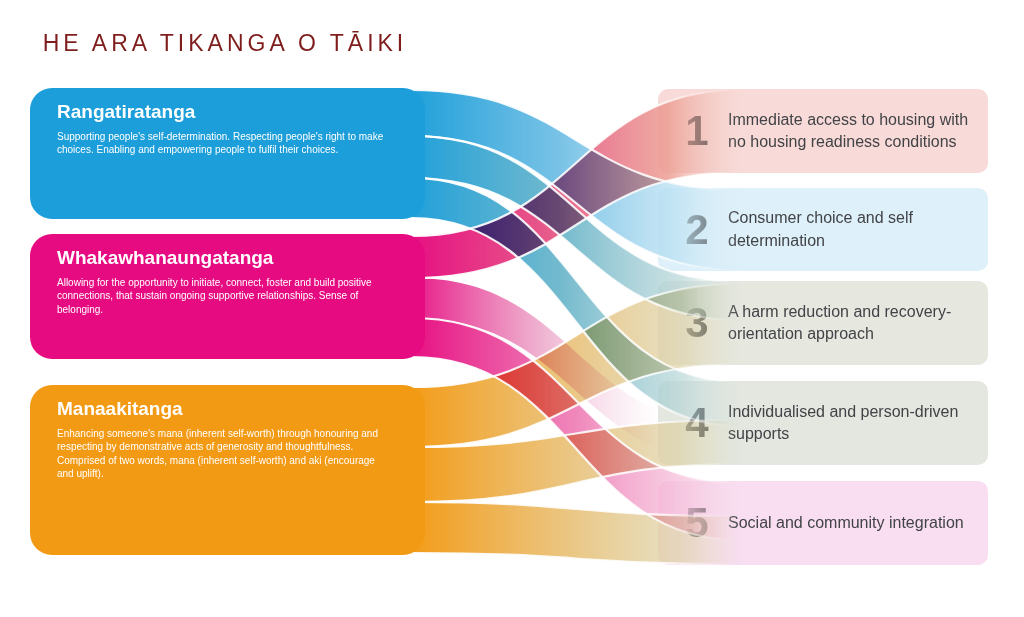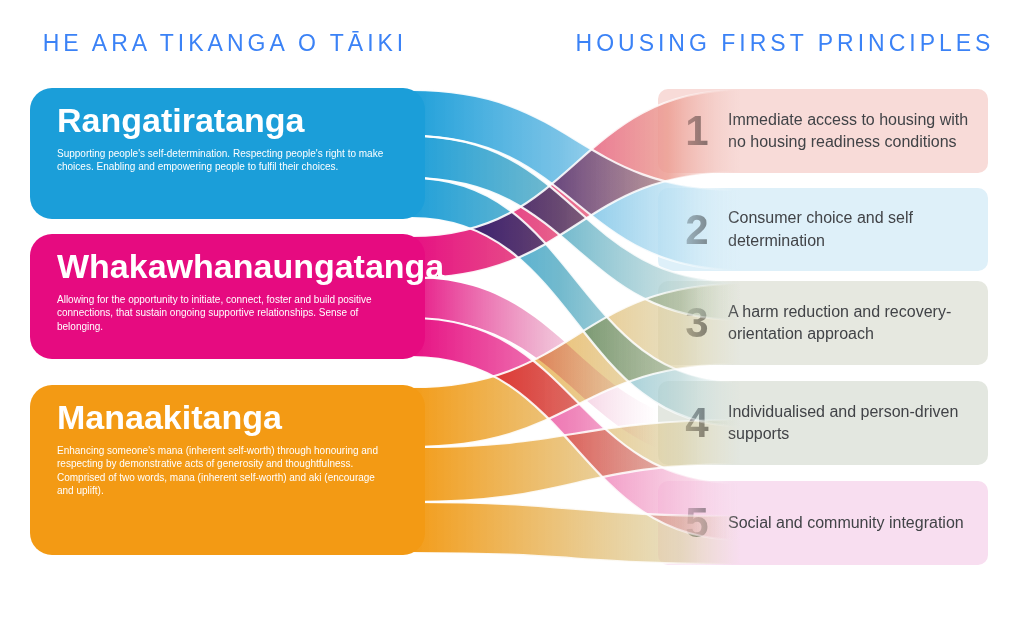--- a/index.html
+++ b/index.html
@@ -2,21 +2,21 @@
 <html><head>
 <meta charset="utf-8">
 <style>
   html,body{margin:0;padding:0;background:#ffffff;}
   .stage{
     position:relative;width:1024px;height:617px;background:#ffffff;
     font-family:"Liberation Sans", sans-serif;overflow:hidden;
   }
   .col-title{
     position:absolute;top:28px;height:30px;line-height:30px;
-    font-size:23px;font-weight:500;letter-spacing:4px;color:#3b82f6;
+    font-size:23px;font-weight:500;letter-spacing:4px;color:#7f1d1d;
     text-align:center;white-space:nowrap;
   }
   .col-title.left{left:20px;width:410px;}
   .col-title.right{left:575px;width:420px;}
 
   
   .card{
     position:absolute;left:658px;width:330px;border-radius:10px;
     display:flex;align-items:center;gap:16px;padding:0 18px 0 24px;
     box-sizing:border-box;z-index:1;
@@ -31,30 +31,29 @@
 
   
   svg.flows{position:absolute;left:0;top:0;z-index:2;isolation:isolate;}
   svg.flows path.rib{mix-blend-mode:multiply;}
 
   
   .block{
     position:absolute;left:30px;width:395px;border-radius:22px;
     box-sizing:border-box;padding:13px 38px 0 27px;color:#ffffff;z-index:3;
   }
-  .block h2{margin:0 0 7px 0;font-size:34px;font-weight:bold;line-height:1.15;}
+  .block h2{margin:0 0 7px 0;font-size:19px;font-weight:bold;line-height:1.15;}
   .block p{margin:0;font-size:10px;line-height:1.34;}
 </style>
 </head>
 <body>
 
 <div class="stage">
 
   <div class="col-title left">HE ARA TIKANGA O TĀIKI</div>
-  <div class="col-title right">HOUSING FIRST PRINCIPLES</div>
 
   <div class="card" style="top: 89px; height: 84px; background-color: rgb(248, 219, 216);">
     <div class="num">1</div>
     <div class="txt">Immediate access to housing with no housing readiness conditions</div>
   </div>
   <div class="card" style="top: 188px; height: 83px; background-color: rgb(222, 240, 249);">
     <div class="num">2</div>
     <div class="txt">Consumer choice and self determination</div>
   </div>
   <div class="card" style="top: 281px; height: 84px; background-color: rgb(230, 232, 224);">

